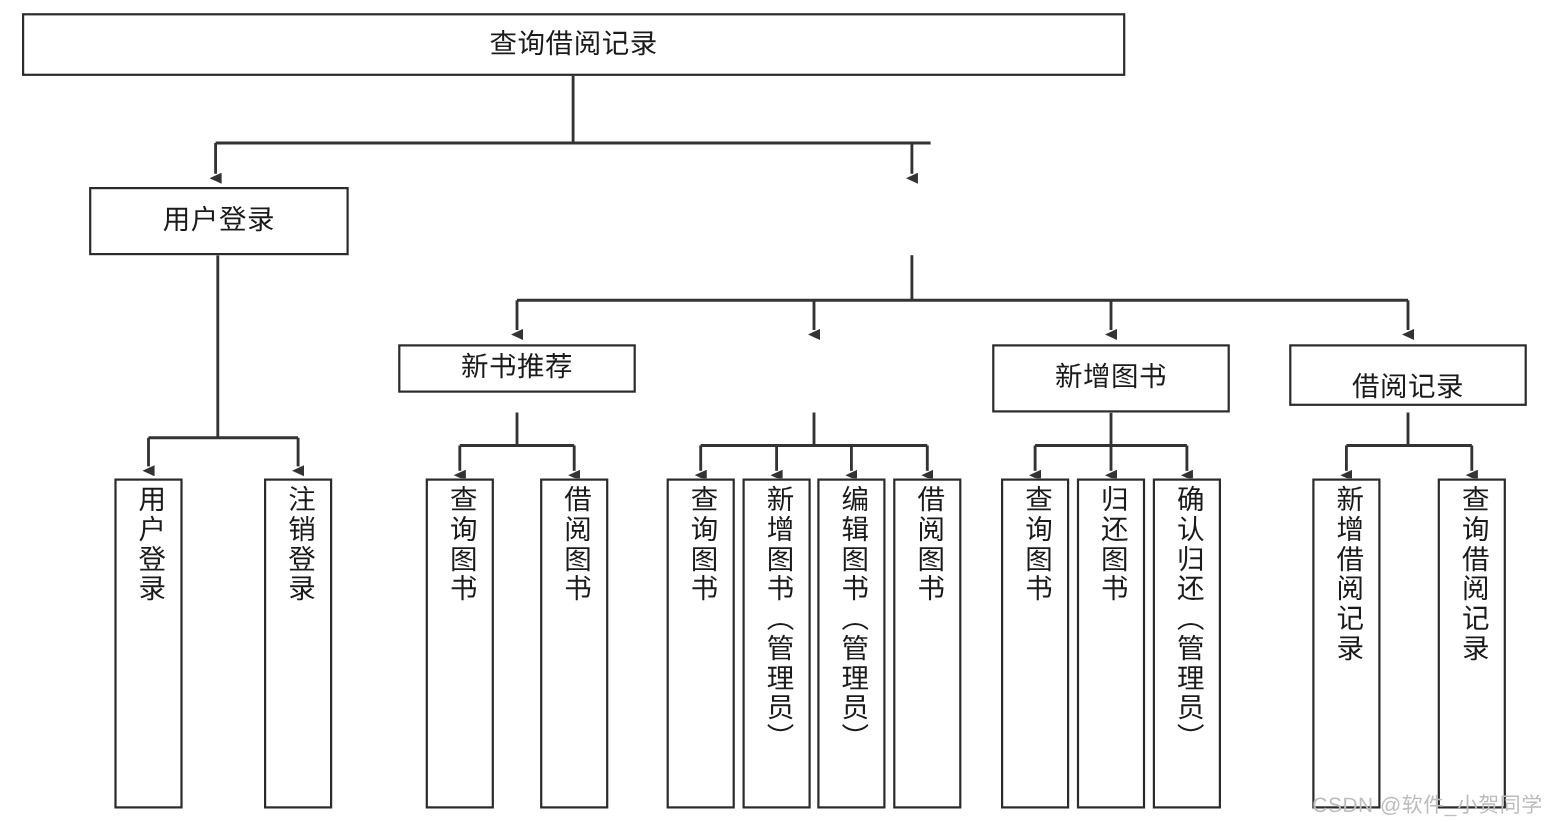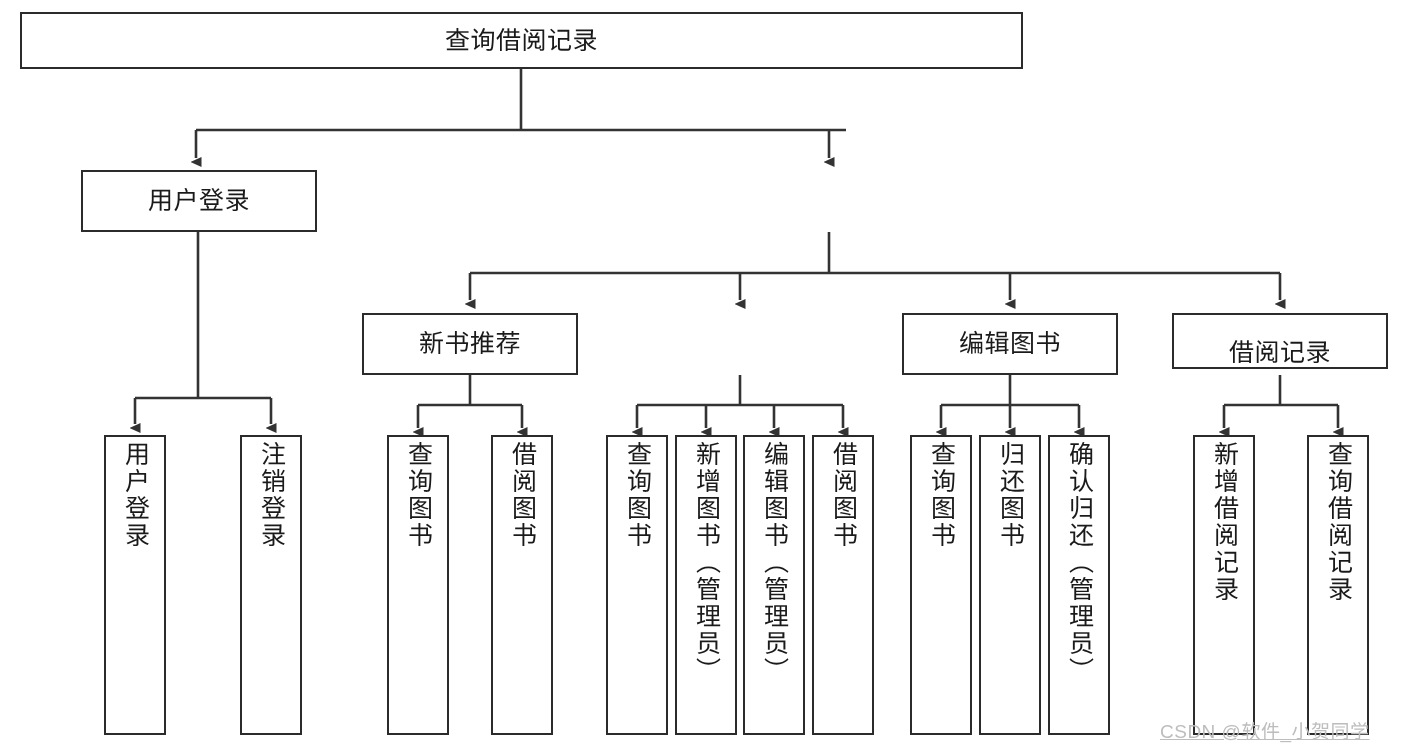--- a/index.html
+++ b/index.html
@@ -130,25 +130,25 @@
   </svg>
 
   <div class="node root horiz" style="left:20px; top:12px; width:1003px; height:57px;">
     <span class="label">查询借阅记录</span>
   </div>
 
   <div class="node horiz" style="left:81px; top:170px; width:236px; height:62px;">
     <span class="label">用户登录</span>
   </div>
 
-  <div class="node horiz" style="left:362px; top:313px; width:216px; height:62px;align-items:center;">
+  <div class="node horiz" style="left:362px; top:313px; width:216px; height:44px;align-items:center;">
     <span class="label">新书推荐</span>
   </div>
   <div class="node horiz" style="left:902px; top:313px; width:216px; height:62px;">
-    <span class="label">编辑图书</span>
+    <span class="label">新增图书</span>
   </div>
   <div class="node horiz" style="left:1172px; top:313px; width:216px; height:56px;align-items:flex-end;">
     <span class="label">借阅记录</span>
   </div>
 
   <div class="node vert" style="left:104px; top:435px; width:62px; height:300px;">
     <span class="label">用户登录</span>
   </div>
   <div class="node vert" style="left:240px; top:435px; width:62px; height:300px;">
     <span class="label">注销登录</span>
@@ -184,15 +184,15 @@
     <span class="label">确认归还（管理员）</span>
   </div>
 
   <div class="node vert" style="left:1193px; top:435px; width:62px; height:300px;">
     <span class="label">新增借阅记录</span>
   </div>
   <div class="node vert" style="left:1307px; top:435px; width:62px; height:300px;">
     <span class="label">查询借阅记录</span>
   </div>
 
-  <div class="watermark" style="left:1160px; top:716px;text-decoration:underline;">CSDN @软件_小贺同学</div>
+  <div class="watermark" style="left:1193px; top:716px;">CSDN @软件_小贺同学</div>
 
 </div>
 
 </body></html>

